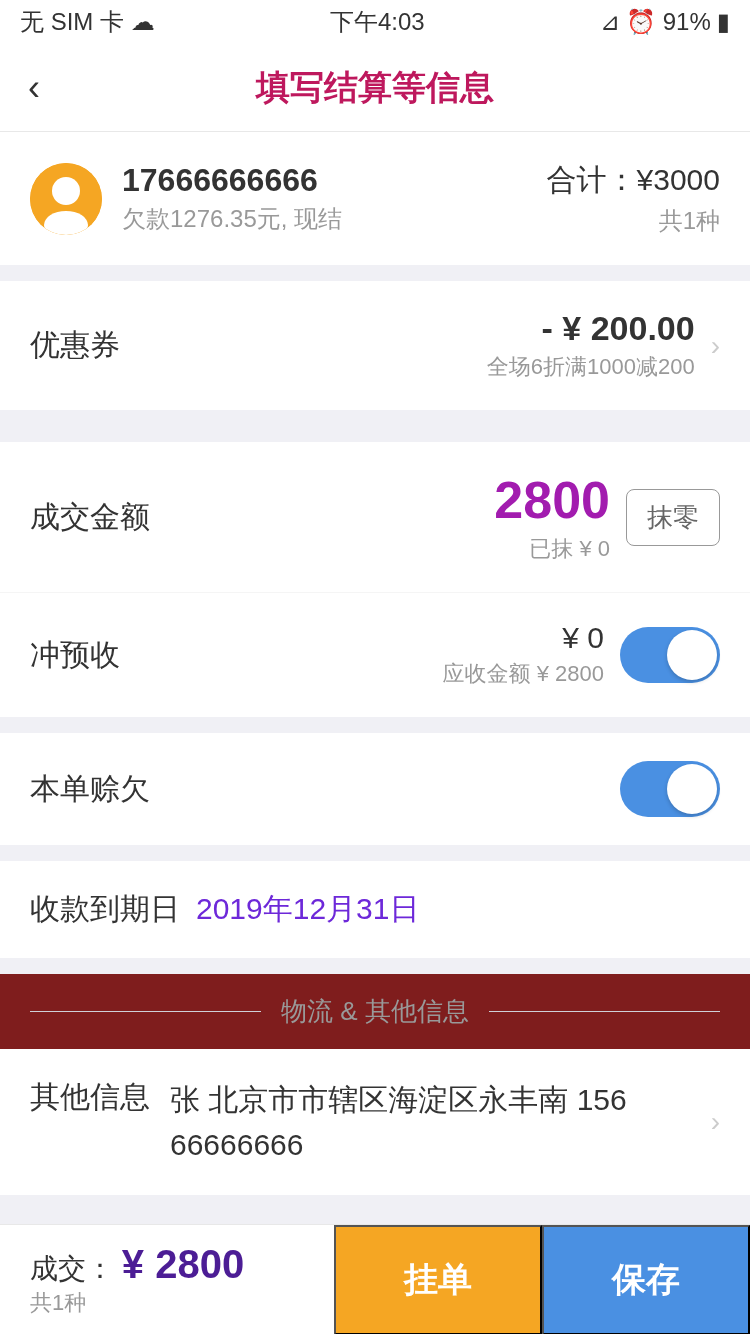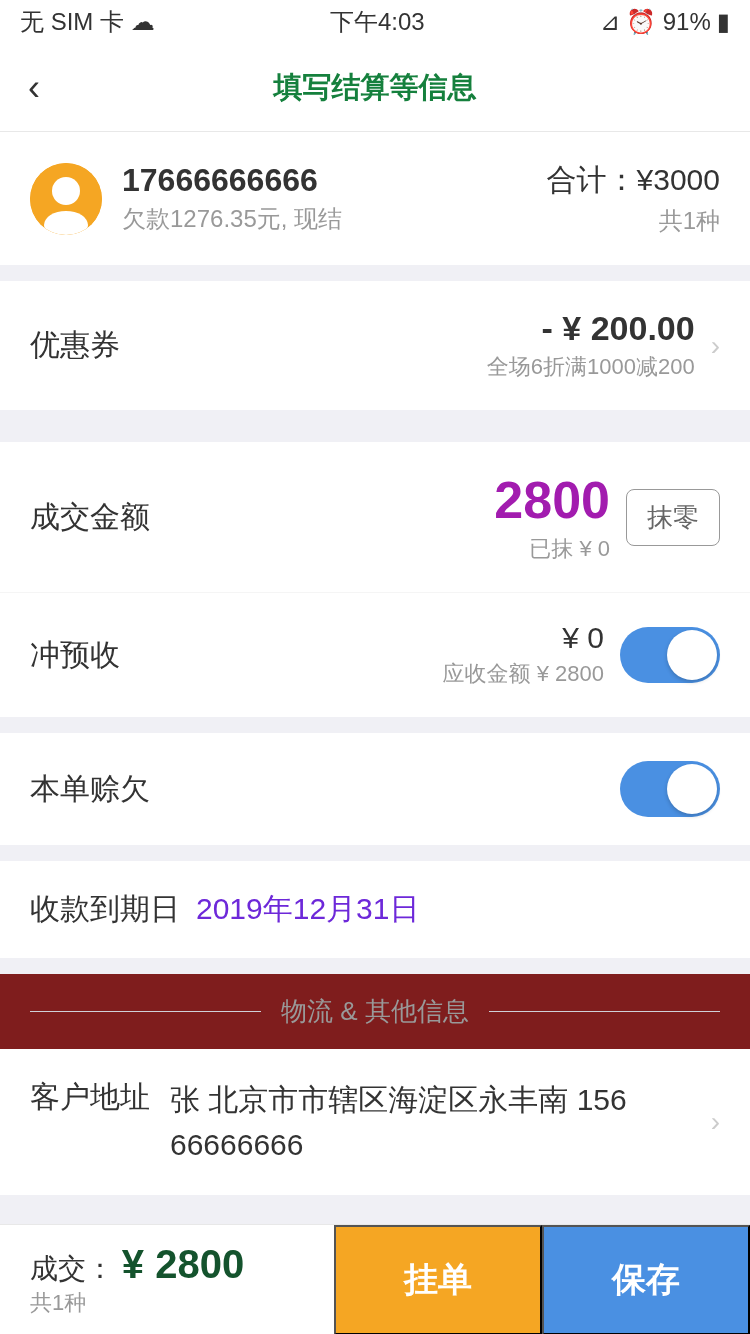--- a/index.html
+++ b/index.html
@@ -42,23 +42,23 @@
       border-bottom: 1px solid #e8e8e8;
     }
     .nav-back {
       position: absolute;
       left: 28px;
       font-size: 36px;
       color: #333;
       cursor: pointer;
     }
     .nav-title {
-      font-size: 29px;
+      font-size: 34px;
       font-weight: 600;
-      color: #15803d;
+      color: #be185d;
     }
 
     
     .content {
       width: 100%;
       padding-bottom: 120px;
     }
 
     
     .customer-card {
@@ -220,21 +220,21 @@
       background: #fff;
       display: flex;
       align-items: center;
       border-top: 1px solid #e8e8e8;
     }
     .bottom-summary {
       flex: 1;
       padding: 0 30px;
     }
     .bottom-trans { font-size: 28px; color: #333; }
-    .bottom-trans-amount { font-size: 40px; font-weight: 700; color: #14532d; }
+    .bottom-trans-amount { font-size: 40px; font-weight: 700; color: #4c1d95; }
     .bottom-count { font-size: 22px; color: #999; }
     .bottom-btn {
       height: 110px;
       width: 208px;
       display: flex;
       align-items: center;
       justify-content: center;
       font-size: 34px;
       font-weight: 600;
       color: #fff;
@@ -347,21 +347,21 @@
 
   <div class="section-divider"></div>
 
   <div class="section-separator">
     <div class="sep-line"></div>
     <div class="sep-text">物流 &amp; 其他信息</div>
     <div class="sep-line"></div>
   </div>
 
   <div class="address-row">
-    <div class="address-label">客户地址</div>
+    <div class="address-label">其他信息</div>
     <div class="address-content">张 北京市市辖区海淀区永丰南 156 66666666</div>
     <span class="address-chevron">›</span>
   </div>
 
   <div class="empty-area"></div>
 
 </div>
 
 <div class="bottom-bar">
   <div class="bottom-summary">

